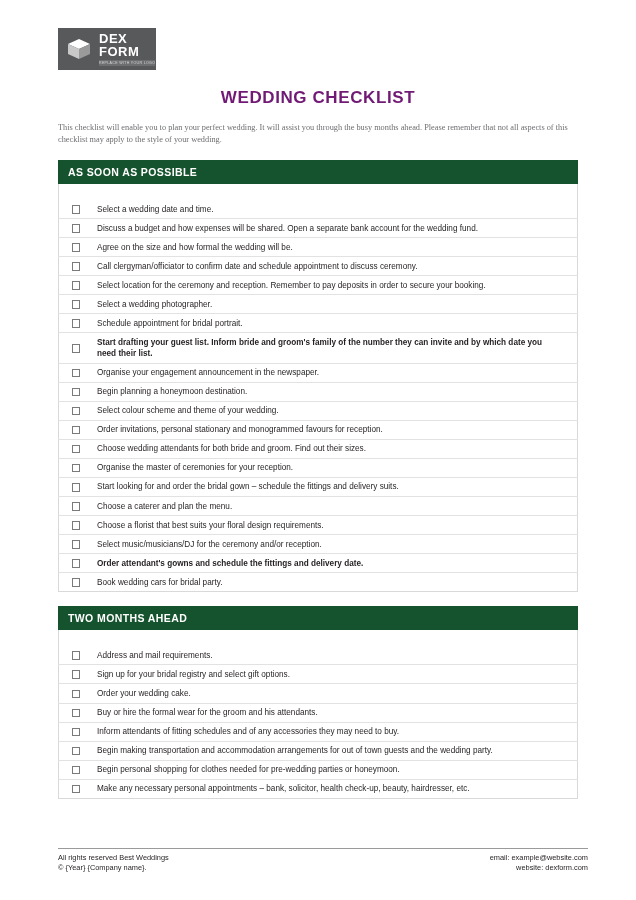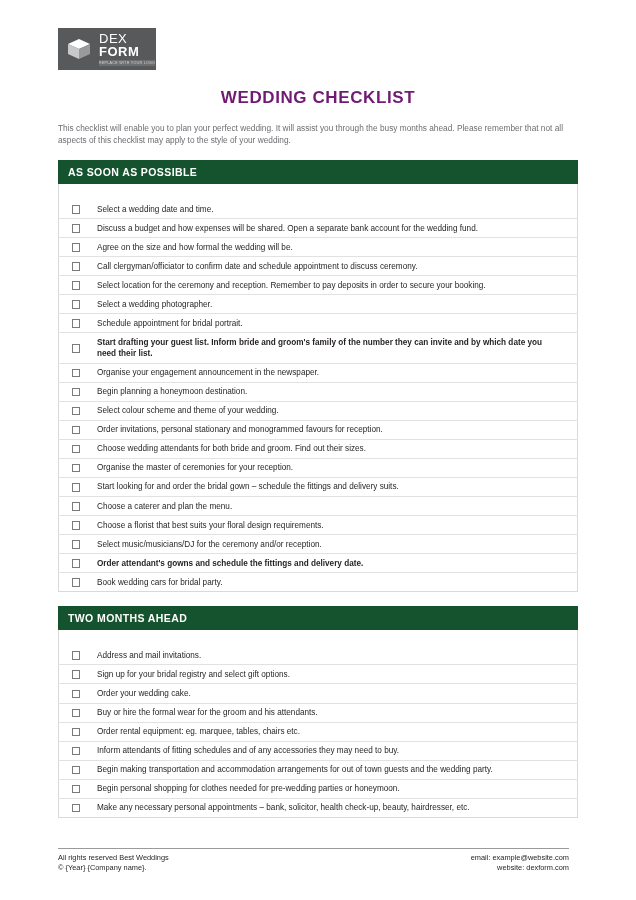--- a/index.html
+++ b/index.html
@@ -42,21 +42,21 @@
   .logo-cube svg { display: block; }
   .logo-text {
     display: flex;
     flex-direction: column;
     justify-content: center;
     line-height: 1;
   }
   .logo-dex {
     color: #ffffff;
     font-size: 13px;
-    font-weight: normal;
+    font-weight: bold;
     letter-spacing: 0.5px;
   }
   .logo-form {
     color: #ffffff;
     font-size: 13px;
     font-weight: bold;
     letter-spacing: 0.5px;
   }
   .logo-sub {
     margin-top: 2px;
@@ -84,20 +84,21 @@
     margin-top: 18px;
     color: #701a75;
   }
 
   
   .intro {
     margin-top: 14px;
     font-size: 8.3px;
     line-height: 1.45;
     color: #6d6e71;
+    font-family: Liberation Serif, serif;
   }
 
   
   .section-header {
     margin-top: 14px;
     background: #14532d;
     color: #ffffff;
     font-size: 10.5px;
     font-weight: bold;
     letter-spacing: 0.4px;
@@ -146,21 +147,21 @@
     padding-right: 14px;
   }
   .bold-task {
     font-weight: bold;
   }
 
   
   .footer {
     position: absolute;
     left: 58px;
-    right: 67px;
+    right: 48px;
     bottom: 26px;
   }
   .footer-rule {
     border-top: 1px solid #9a9a9a;
     margin-bottom: 4px;
   }
   .footer-cols {
     display: flex;
     justify-content: space-between;
     font-size: 7.4px;
@@ -289,37 +290,33 @@
 
   <div class="section-header">TWO MONTHS AHEAD</div>
   <table class="check-table">
     <tbody>
       <tr class="spacer-row">
           <td class="cb-cell"></td>
           <td></td>
         </tr>
       <tr>
           <td class="cb-cell"><span class="cb"></span></td>
-          <td class="task-cell">Address and mail invitations.</td>
+          <td class="task-cell">Address and mail requirements.</td>
         </tr>
       <tr>
           <td class="cb-cell"><span class="cb"></span></td>
           <td class="task-cell">Sign up for your bridal registry and select gift options.</td>
         </tr>
       <tr>
           <td class="cb-cell"><span class="cb"></span></td>
           <td class="task-cell">Order your wedding cake.</td>
         </tr>
       <tr>
           <td class="cb-cell"><span class="cb"></span></td>
           <td class="task-cell">Buy or hire the formal wear for the groom and his attendants.</td>
-        </tr>
-      <tr>
-          <td class="cb-cell"><span class="cb"></span></td>
-          <td class="task-cell">Order rental equipment: eg. marquee, tables, chairs etc.</td>
         </tr>
       <tr>
           <td class="cb-cell"><span class="cb"></span></td>
           <td class="task-cell">Inform attendants of fitting schedules and of any accessories they may need to buy.</td>
         </tr>
       <tr>
           <td class="cb-cell"><span class="cb"></span></td>
           <td class="task-cell">Begin making transportation and accommodation arrangements for out of town guests and the wedding party.</td>
         </tr>
       <tr>

